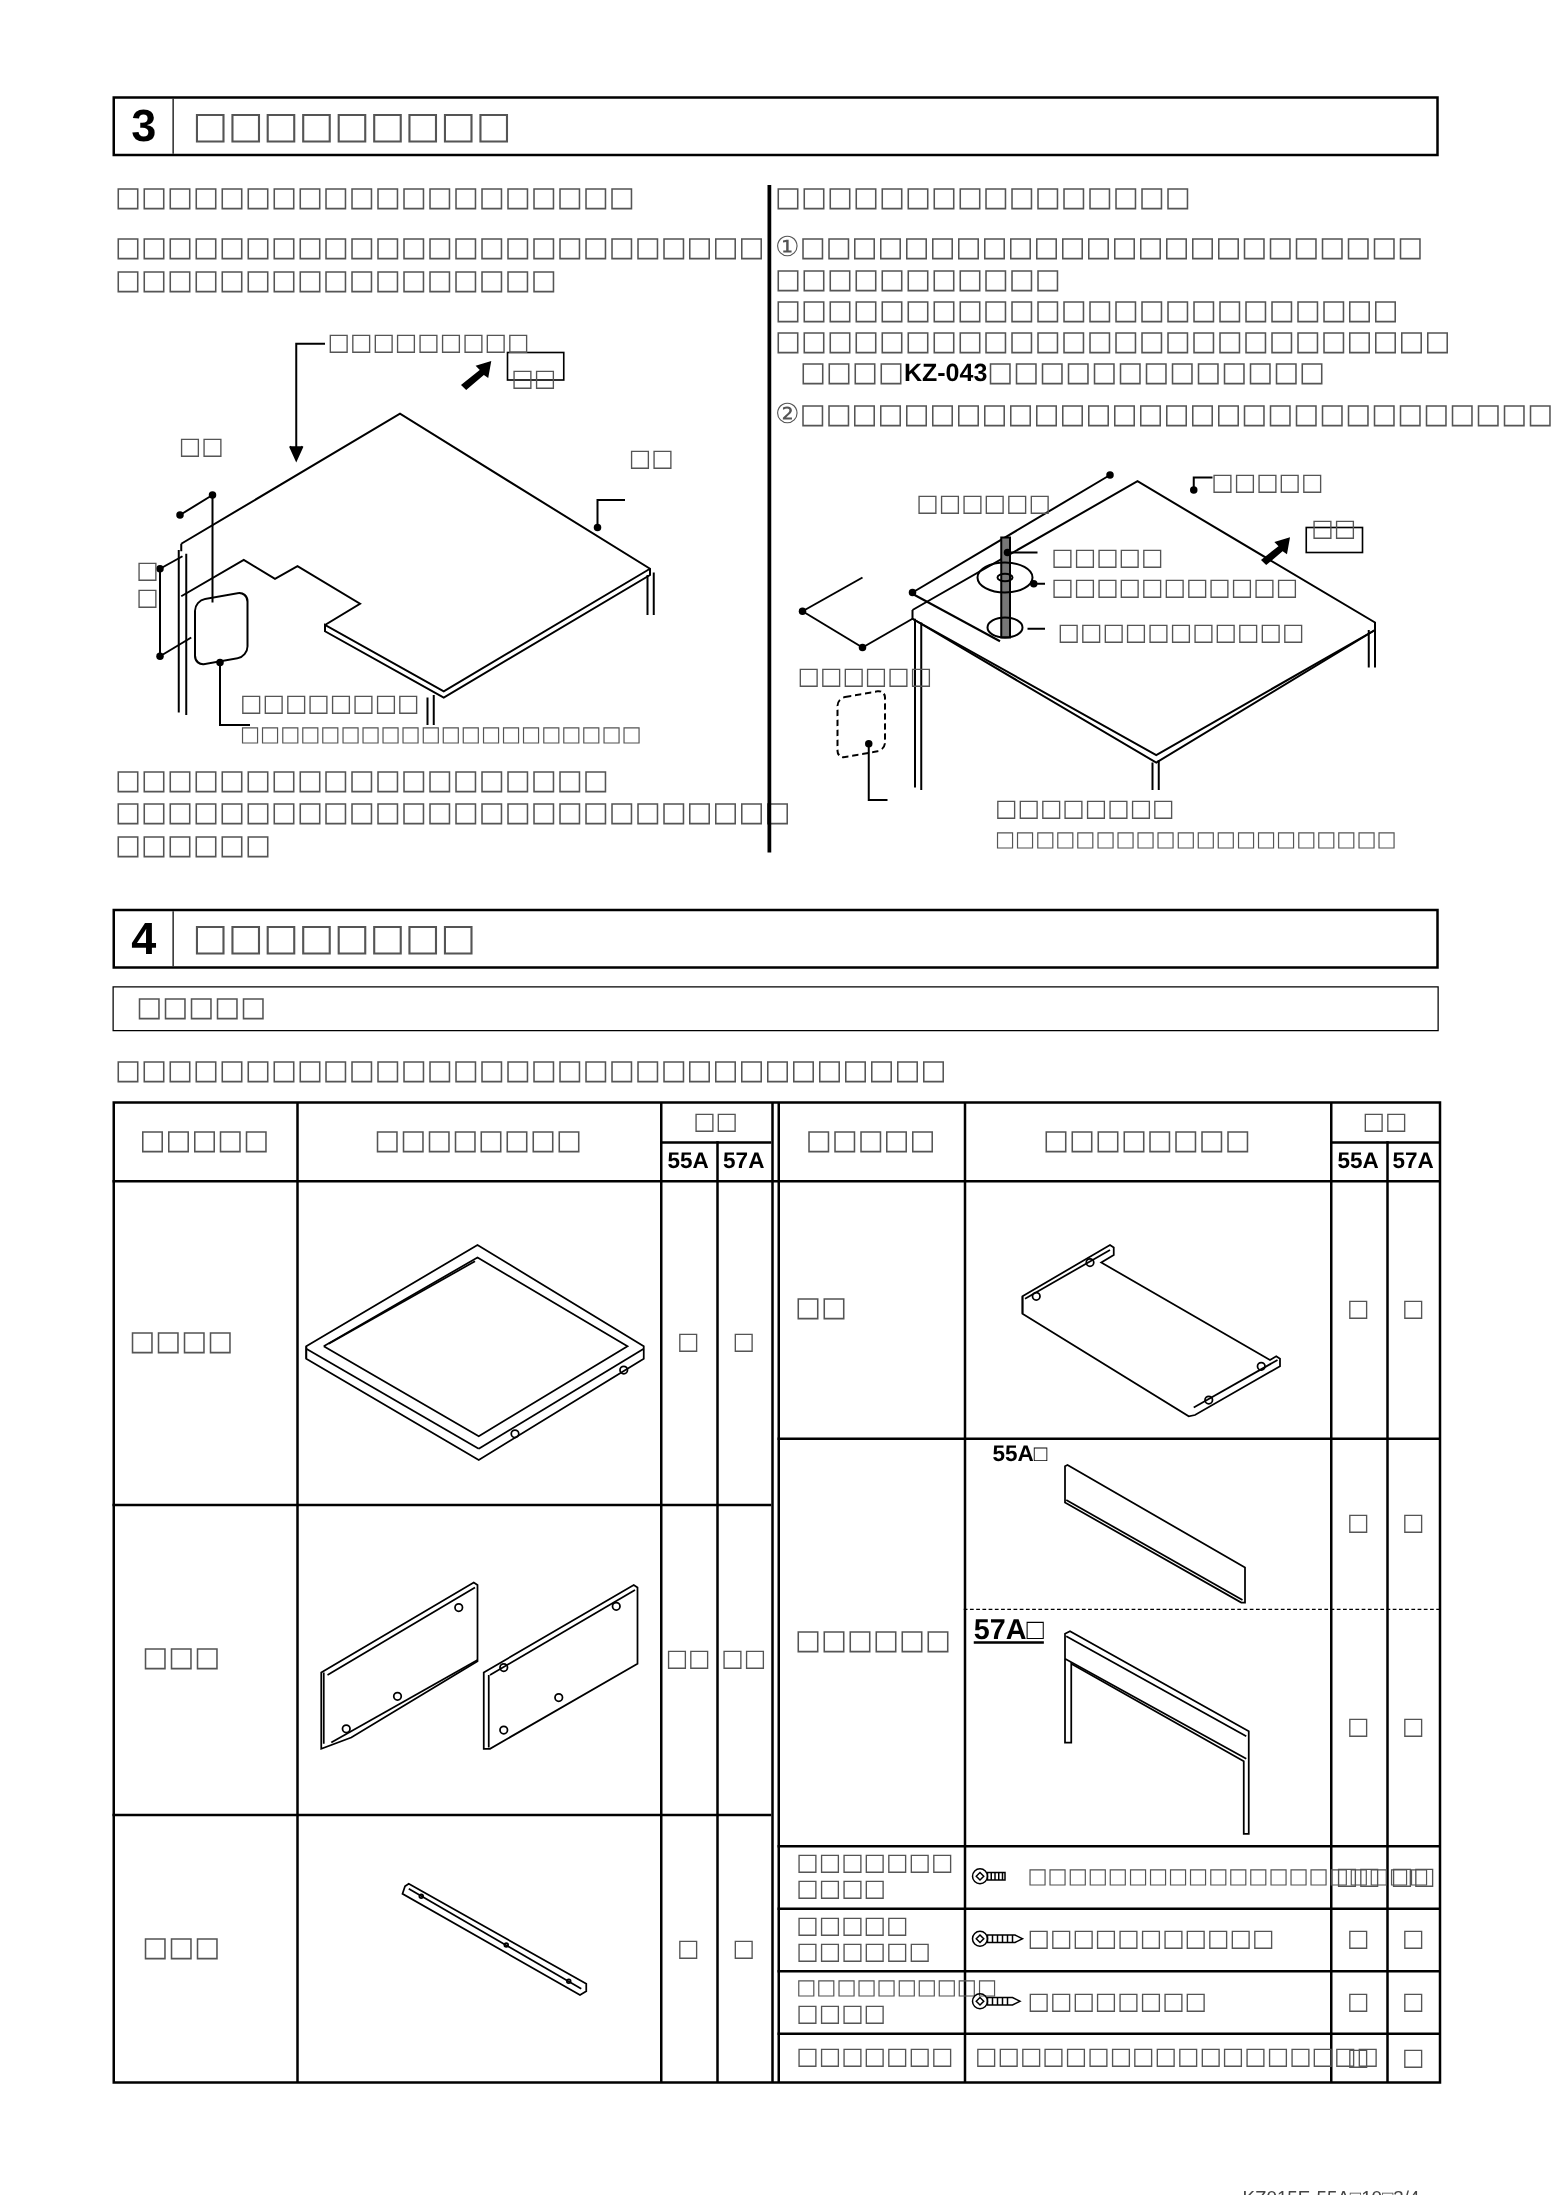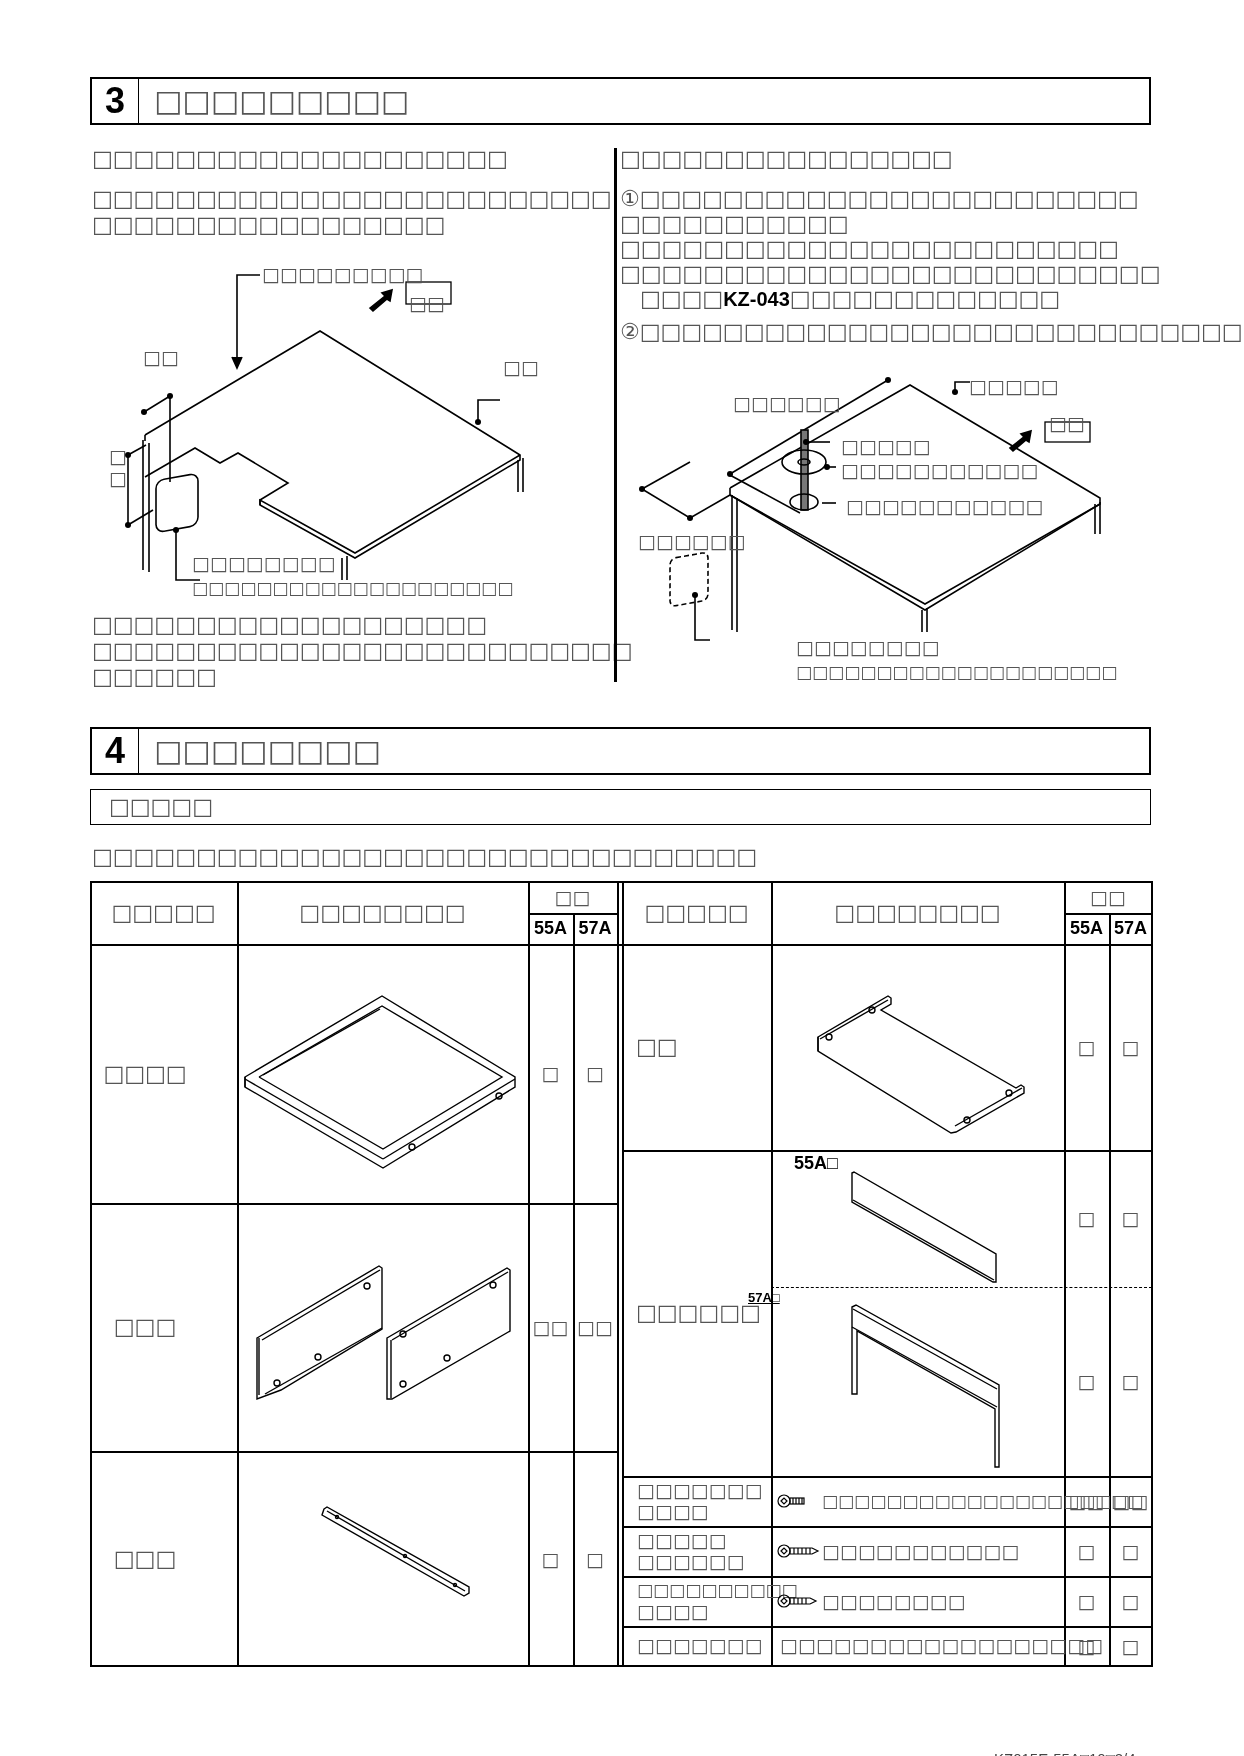--- a/index.html
+++ b/index.html
@@ -276,21 +276,21 @@
 <div class="abs hdr55" style="left:794px;top:1153px;font-size:18px;">55A□</div>
 <svg width="293" height="137" style="left:771px;top:1150px;" viewBox="0 0 293 137">
   <g fill="none" stroke="#000" stroke-width="1.4">
     <polygon points="81,23 83,22 225,104 225,132 222,132 81,52"></polygon>
     <line x1="82" y1="50" x2="223" y2="130"></line>
   </g>
 </svg>
 <div class="cell tofu t18" style="left:1064px;top:1150px;width:45px;height:137px;">□</div>
 <div class="cell tofu t18" style="left:1109px;top:1150px;width:43px;height:137px;">□</div>
 
-<div class="abs hdr55" style="left:748px;top:1290px;font-size:13px;text-decoration:underline;">57A□</div>
+<div class="abs hdr55" style="left:779px;top:1290px;font-size:23px;text-decoration:underline;">57A□</div>
 <svg width="293" height="189" style="left:771px;top:1287px;" viewBox="0 0 293 189">
   <g fill="none" stroke="#000" stroke-width="1.4">
     <polygon points="81,20 85,18 228,98 228,180 224,180 224,122 86,44 86,107 81,107"></polygon>
     <line x1="81" y1="40" x2="226" y2="120"></line>
     <line x1="82" y1="22" x2="226" y2="102"></line>
   </g>
 </svg>
 <div class="cell tofu t18" style="left:1064px;top:1287px;width:45px;height:189px;">□</div>
 <div class="cell tofu t18" style="left:1109px;top:1287px;width:43px;height:189px;">□</div>
 

